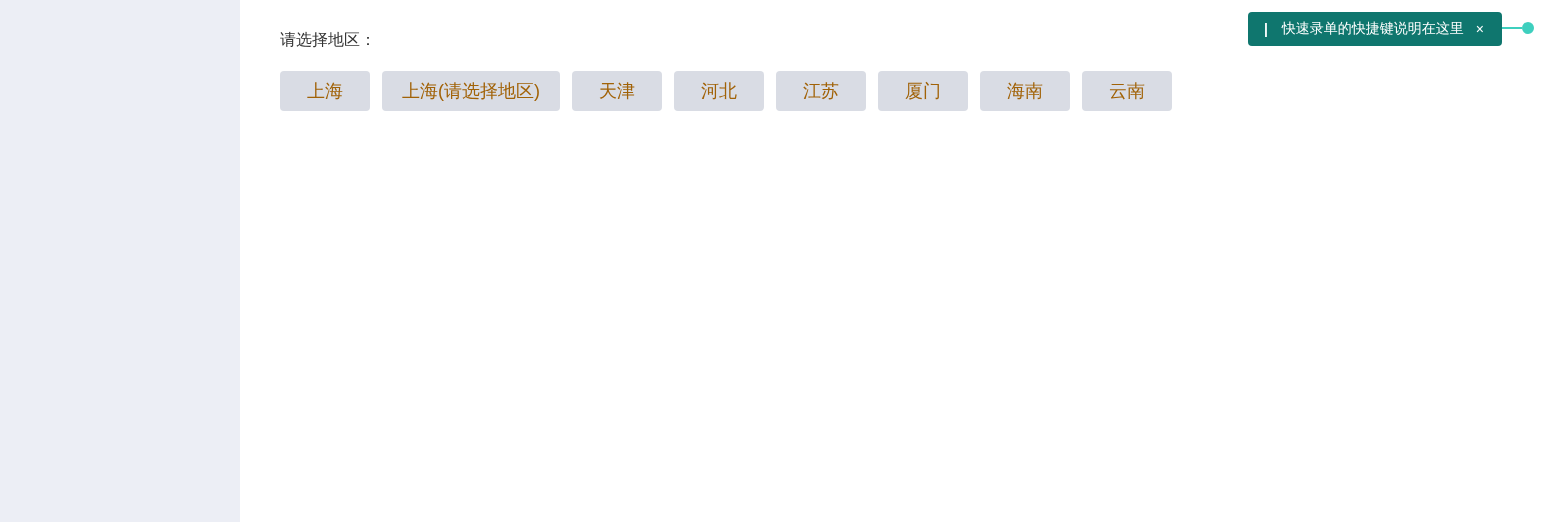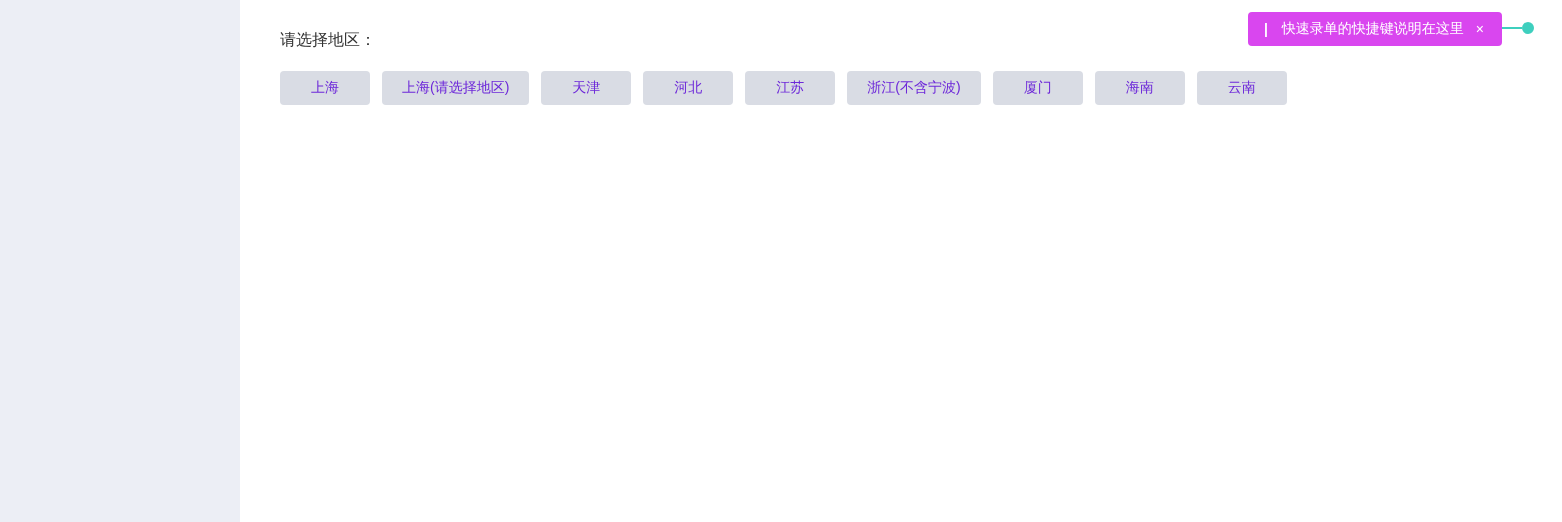--- a/index.html
+++ b/index.html
@@ -46,33 +46,33 @@
     .region-buttons {
       display: flex;
       flex-wrap: wrap;
       gap: 12px;
     }
 
     .region-btn {
       background: #d9dce4;
       border: none;
       border-radius: 4px;
-      color: #6d28d9;
-      font-size: 14px;
+      color: #a16207;
+      font-size: 18px;
       padding: 8px 20px;
       min-width: 90px;
       cursor: pointer;
       white-space: nowrap;
     }
 
     .tooltip-banner {
       position: absolute;
       top: 12px;
       right: 60px;
-      background: #d946ef;
+      background: #0f766e;
       color: #ffffff;
       font-size: 14px;
       padding: 8px 16px;
       border-radius: 4px;
       display: flex;
       align-items: center;
       gap: 10px;
       white-space: nowrap;
     }
 
@@ -117,21 +117,20 @@
 <div class="sidebar"></div>
 
 <div class="main-content">
   <div class="page-title">请选择地区：</div>
   <div class="region-buttons" id="region-buttons-container">
   <button class="region-btn">上海</button>
       <button class="region-btn">上海(请选择地区)</button>
       <button class="region-btn">天津</button>
       <button class="region-btn">河北</button>
       <button class="region-btn">江苏</button>
-      <button class="region-btn">浙江(不含宁波)</button>
       <button class="region-btn">厦门</button>
       <button class="region-btn">海南</button>
       <button class="region-btn">云南</button>
     </div>
 </div>
 
 <div class="tooltip-banner">
   <span>快速录单的快捷键说明在这里</span>
   <button class="tooltip-close">×</button>
 </div>

